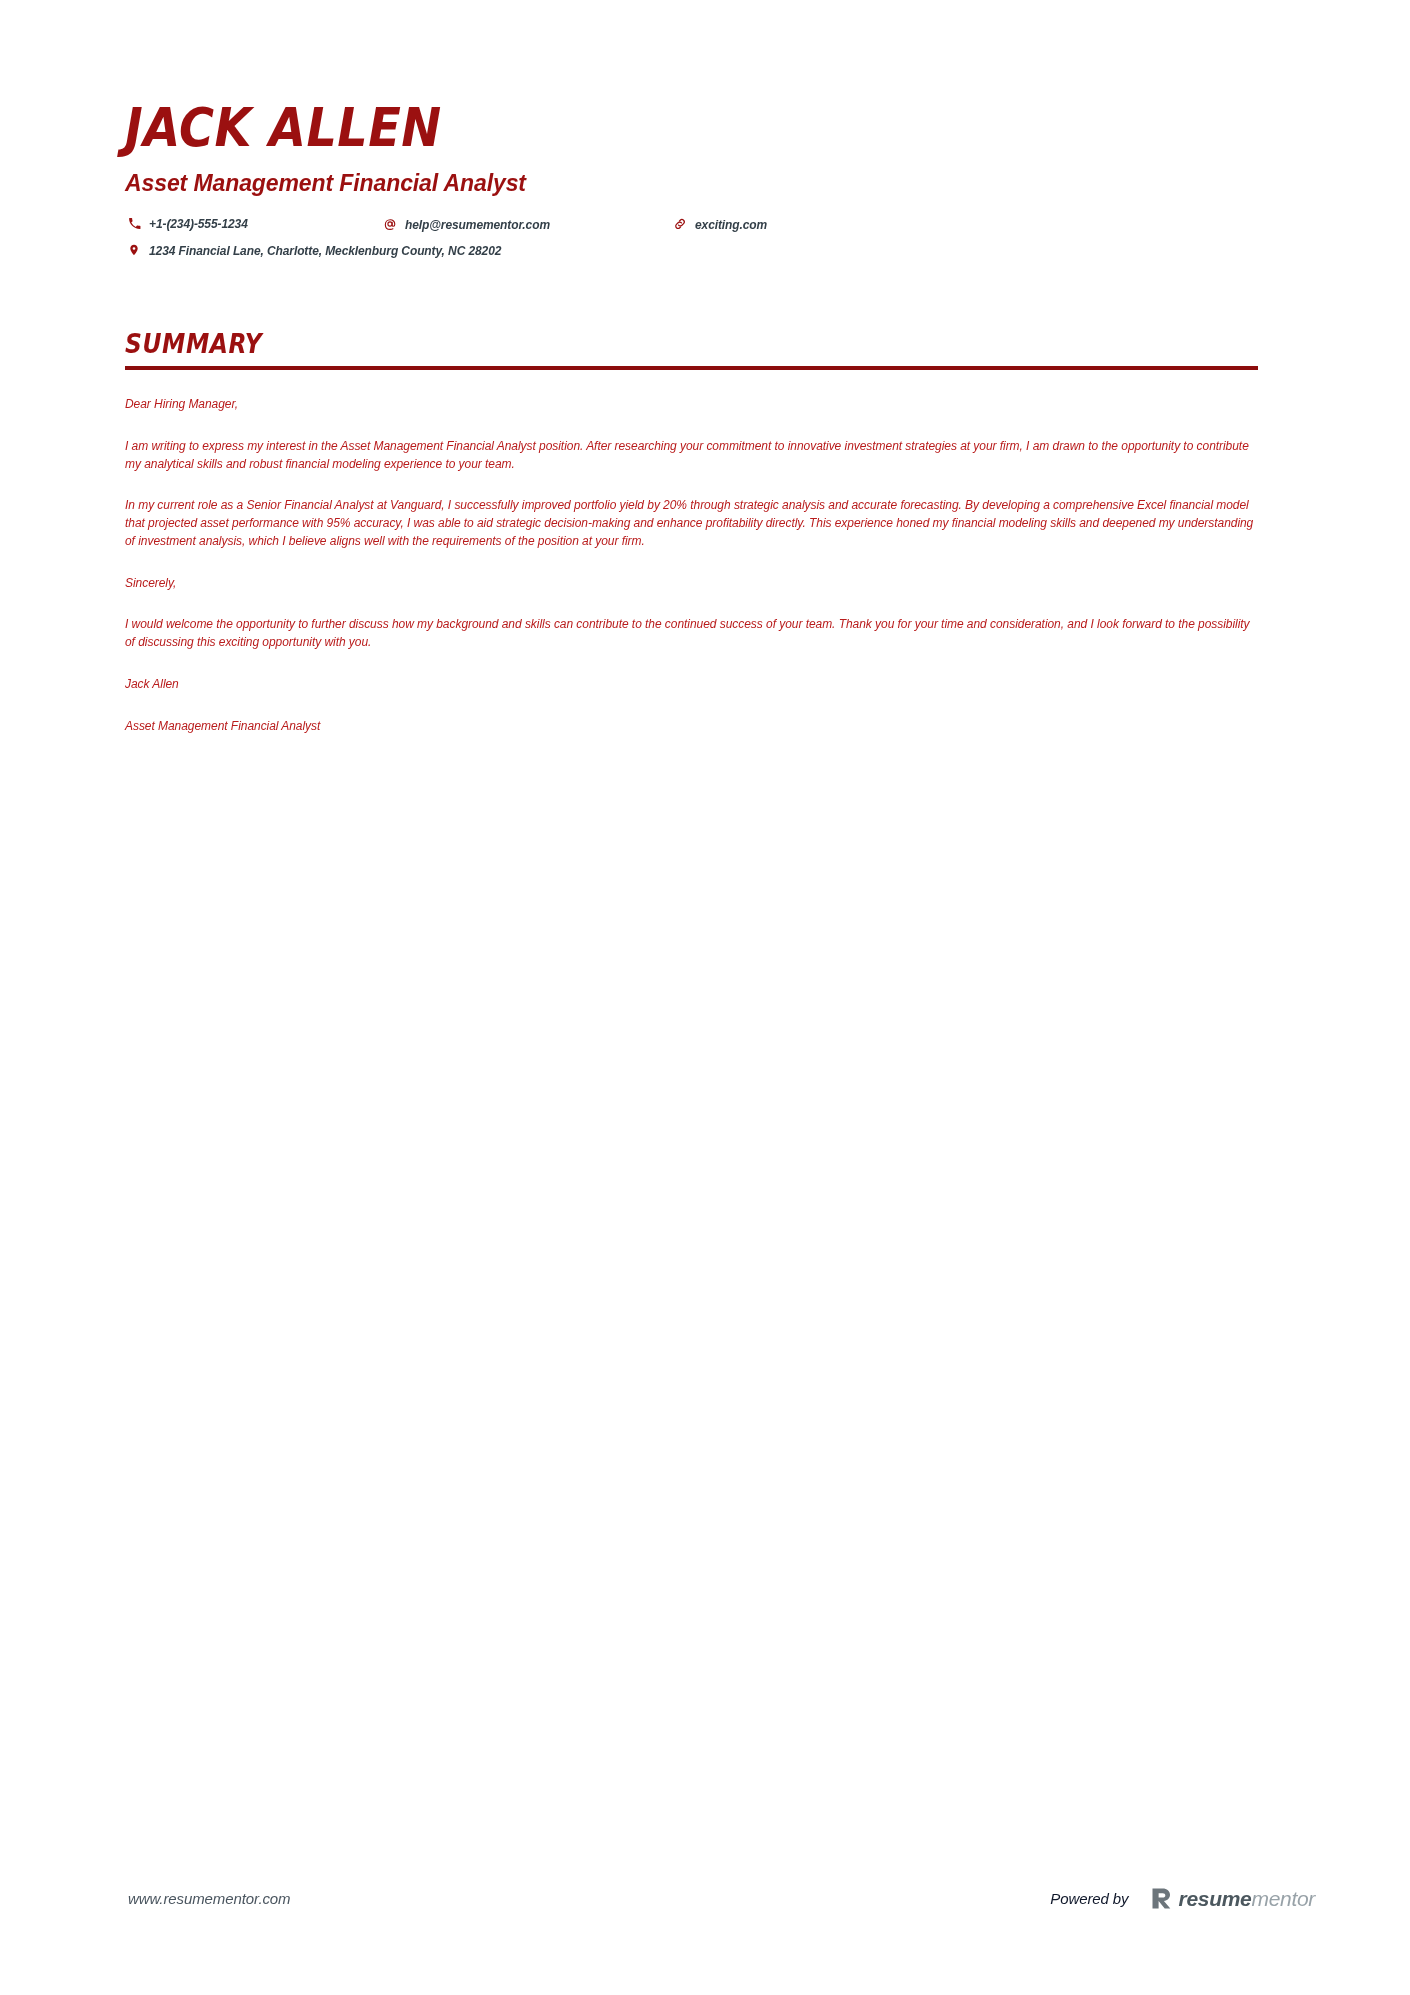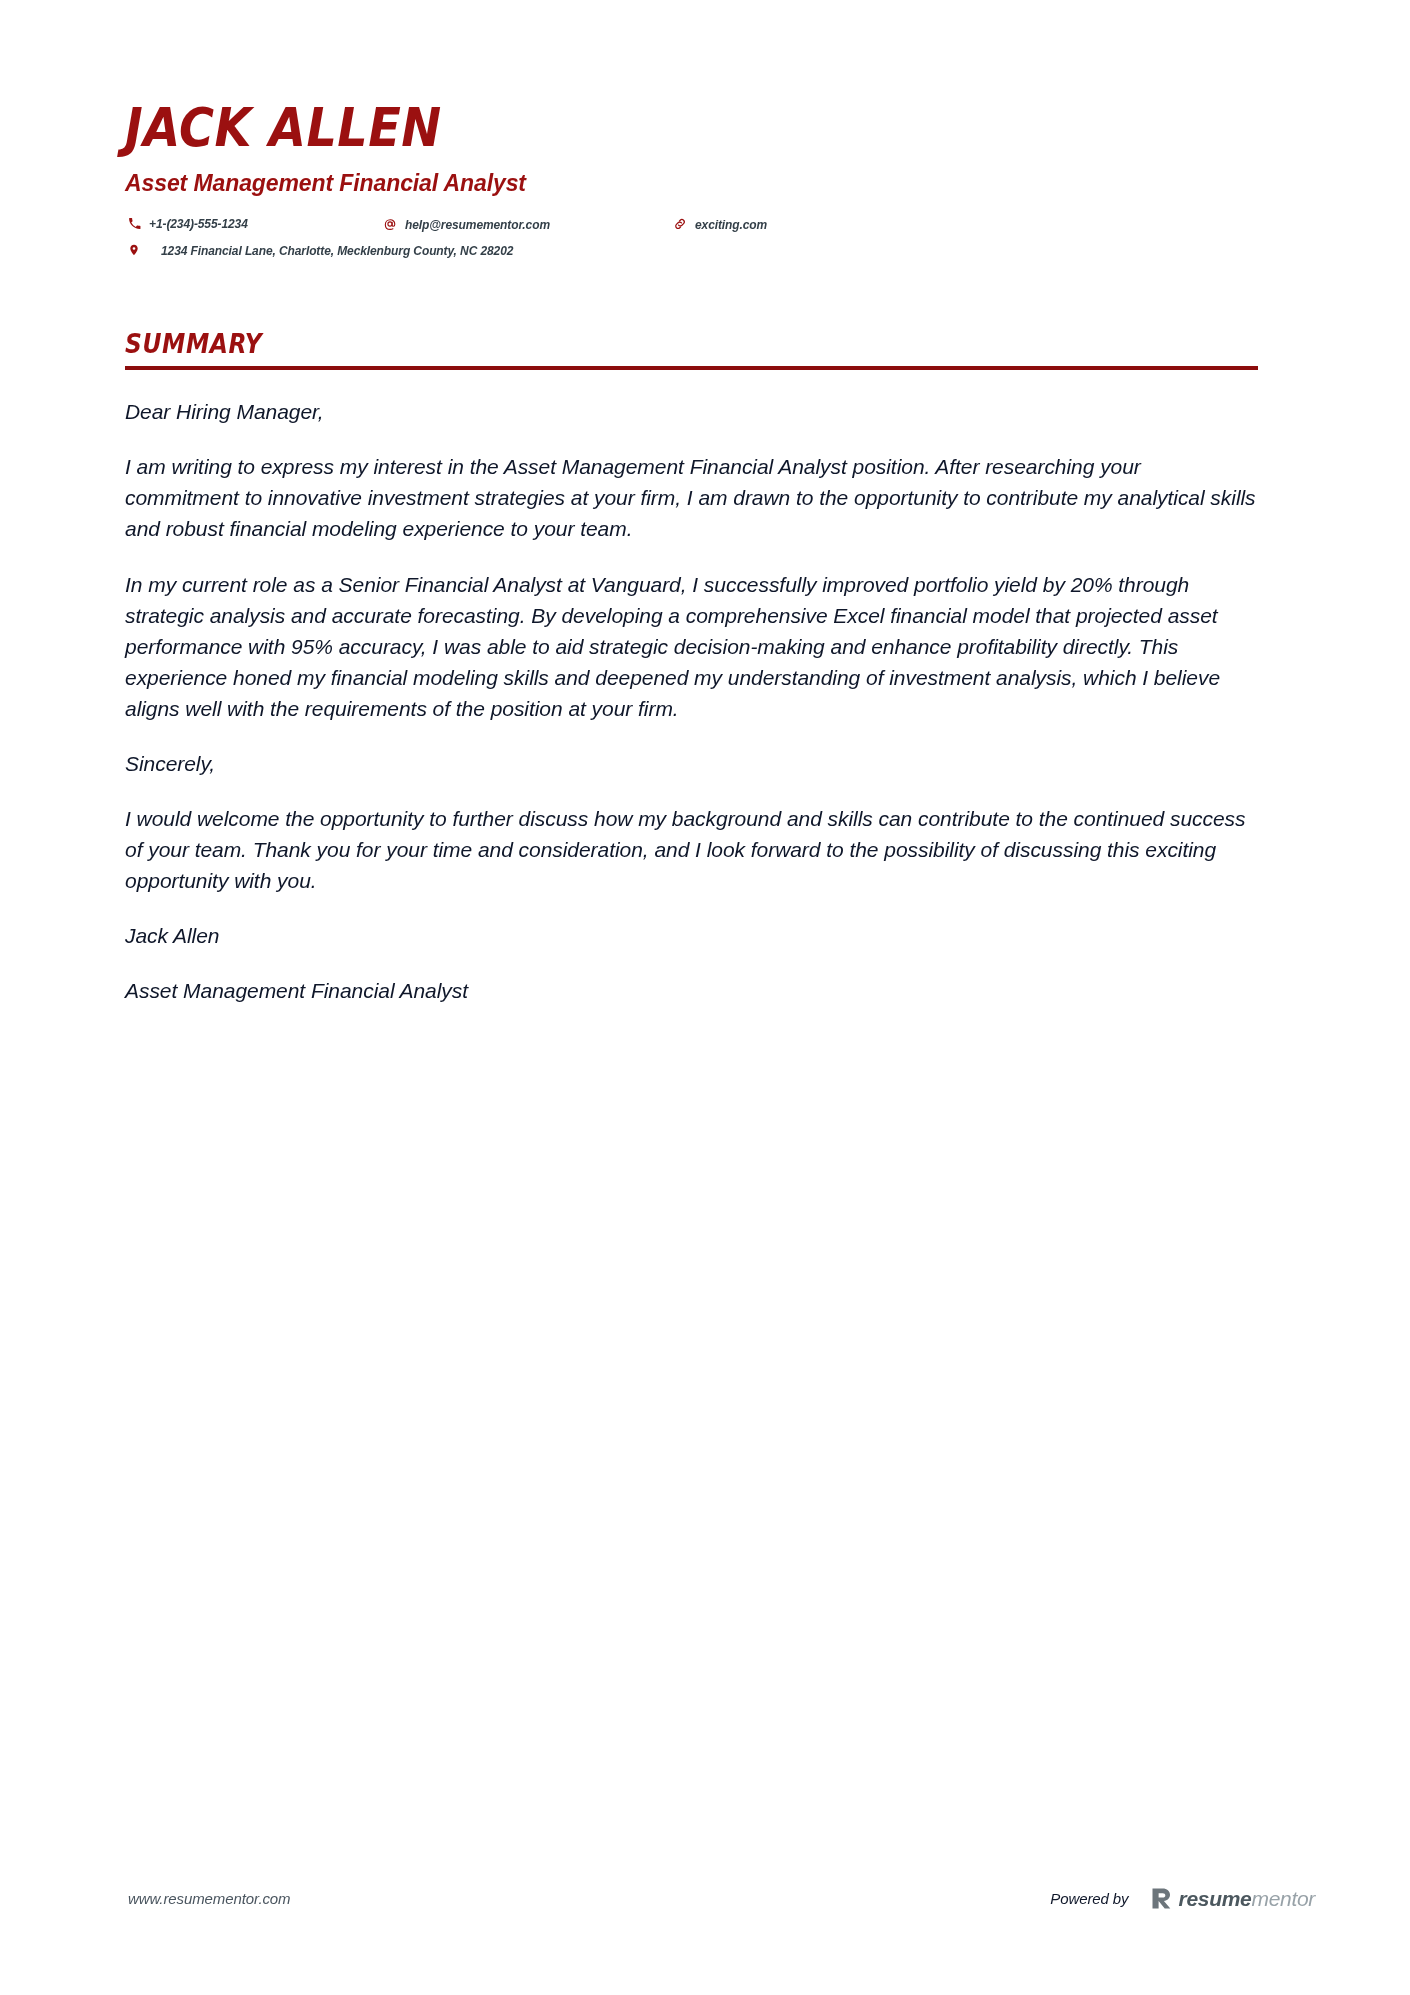--- a/index.html
+++ b/index.html
@@ -76,21 +76,21 @@
     min-width: 18px;
     margin-right: 6px;
     color: #9b1010;
     position: relative;
     top: 2px;
   }
   .contact-item .ci-icon svg { display: block; }
   .ci-phone  { width: 256px; }
   .ci-email  { width: 290px; }
   .ci-link   { width: auto; }
-  .ci-address{ width: auto; gap: 12px; }
+  .ci-address{ width: auto; }
   .contact-row.row2 { margin-top: 2px; }
 
   
   .section {
     margin-top: 72px;
   }
   .section-title {
     font-family: "DejaVu Sans Condensed", "Liberation Sans Narrow", "Liberation Sans", sans-serif;
     font-size: 26px;
     font-weight: 700;
@@ -100,23 +100,23 @@
     line-height: 1.1;
   }
   .section-rule {
     height: 4px;
     background: #8c0d0d;
     width: 1133px;
     margin-bottom: 26px;
   }
 
   .letter p {
-    font-size: 21px;
+    font-size: 12px;
     line-height: 1.48;
-    color: #0f172a;
+    color: #b91c1c;
     margin: 0 0 24px 0;
     max-width: 1131px;
     letter-spacing: -0.05px;
   }
   .letter p:last-child { margin-bottom: 0; }
 
   
   .footer {
     position: absolute;
     left: 128px;

